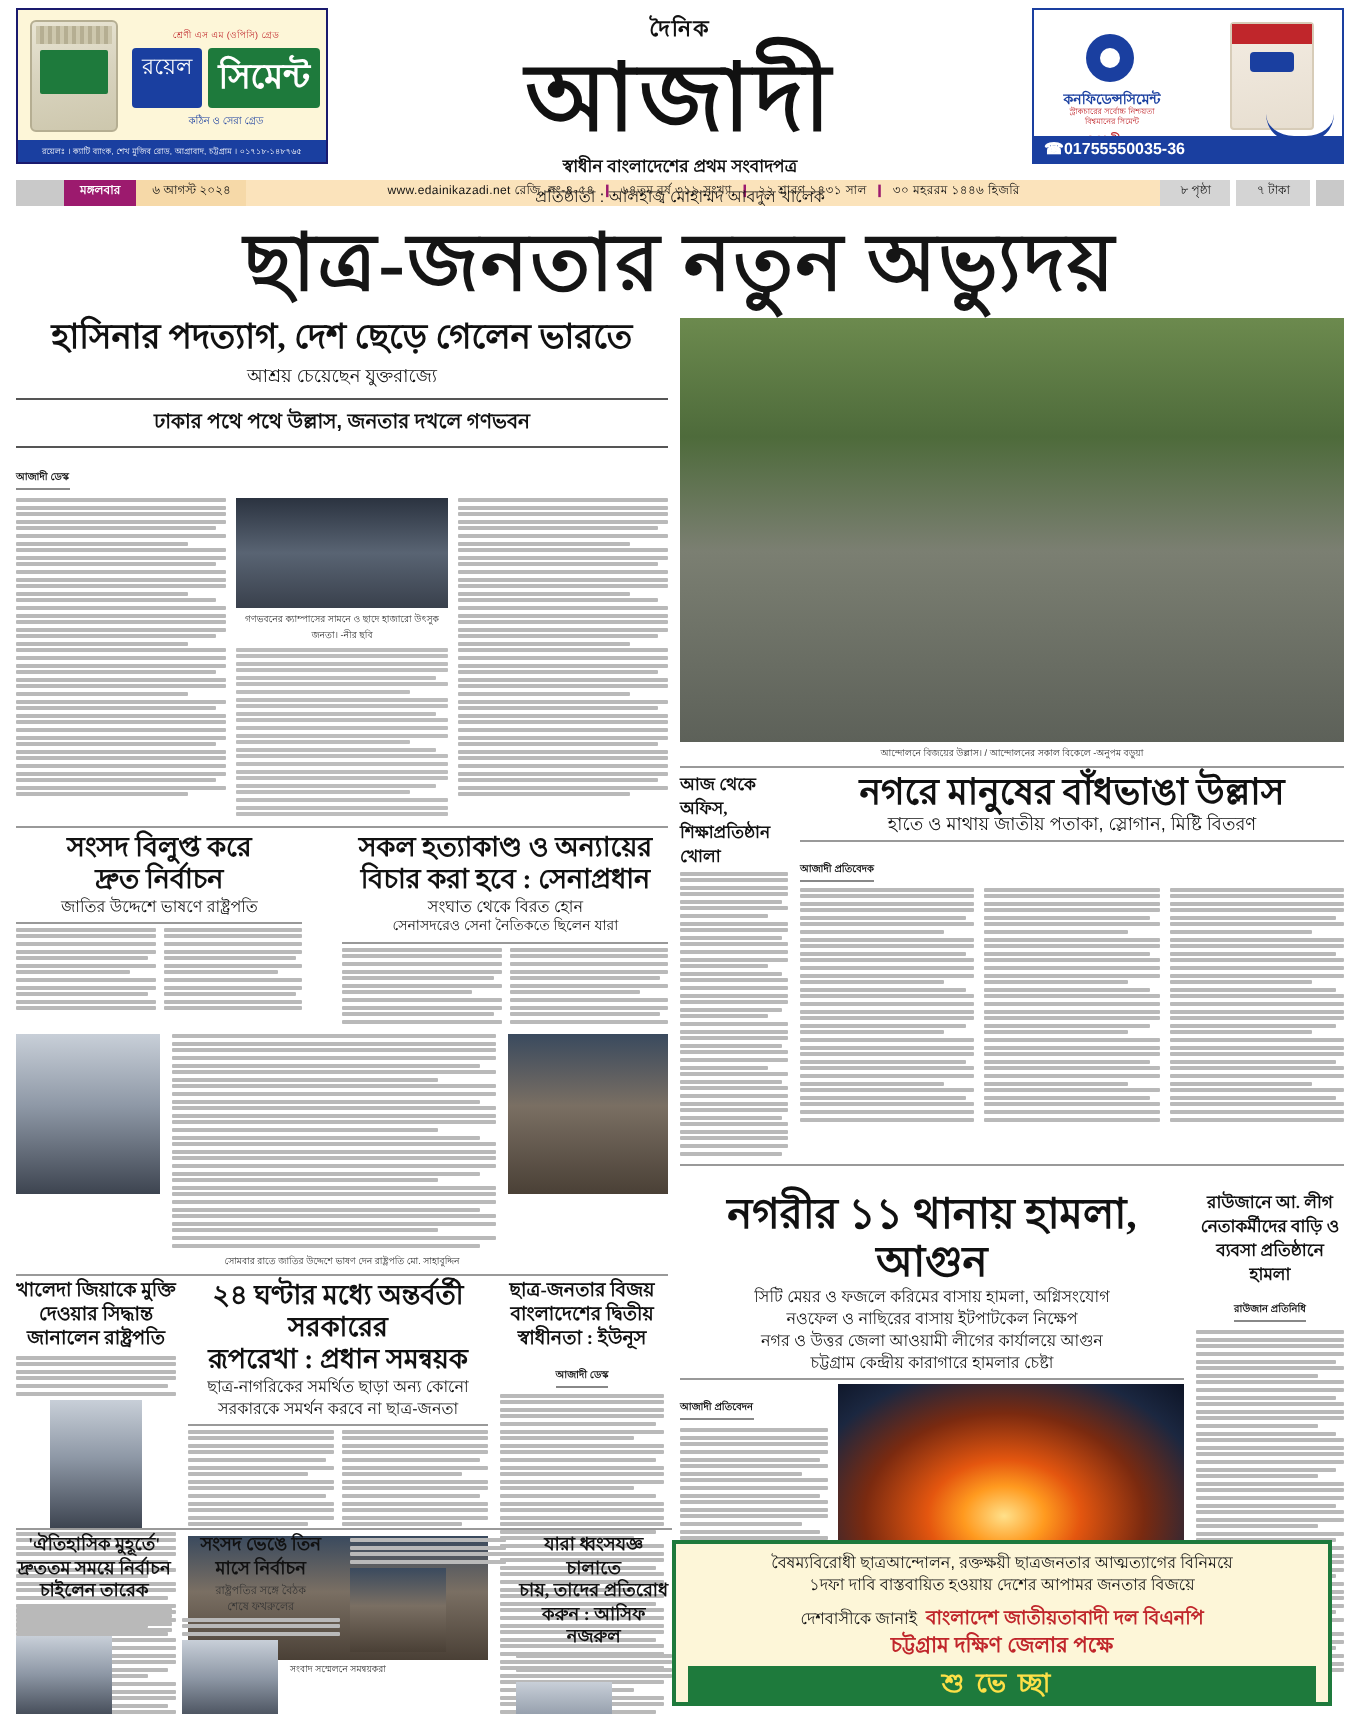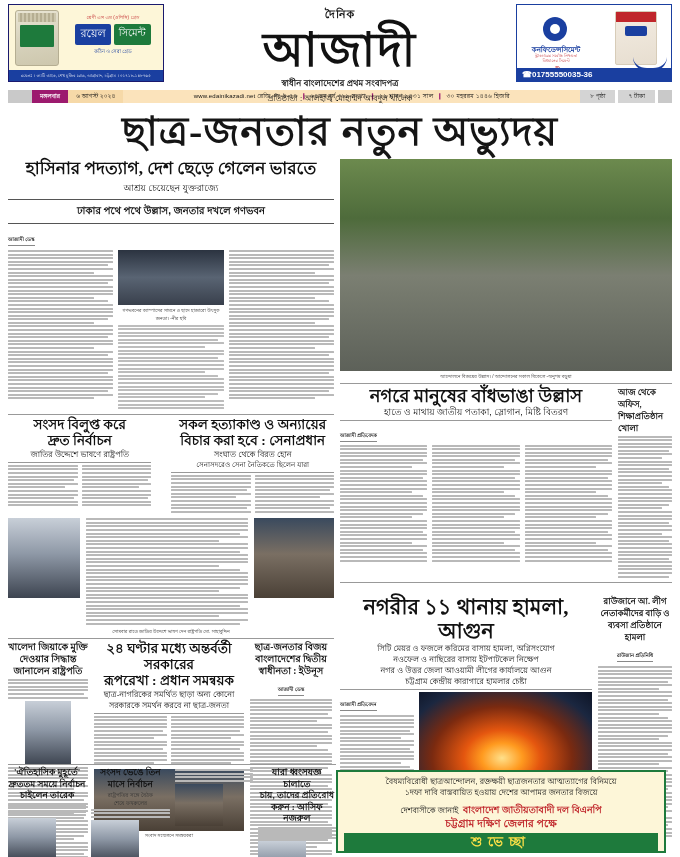--- a/index.html
+++ b/index.html
@@ -28,21 +28,21 @@
     background:#1e7a3c; border-radius:1px;
   }
   .ad-left .bag:after {
     content:""; position:absolute; left:2px; top:2px; right:2px; height:9px;
     background:repeating-linear-gradient(90deg,#cdc7ad 0 2px,#b5ae92 2px 4px);
   }
   .ad-left .brandline { position:absolute; left:58px; top:10px; right:4px; }
   .ad-left .tiny { font-size:4.5px; color:#c0262b; text-align:center; letter-spacing:.2px;}
   .ad-left .bigbrand { display:flex; justify-content:center; gap:3px; margin-top:2px; }
   .ad-left .bb1 { background:#1a3fa0; color:#fff; font-size:11px; padding:1px 5px; font-weight:normal; border-radius:2px;}
-  .ad-left .bb2 { background:#1e7a3c; color:#fff; font-size:10px; padding:1px 5px; font-weight:normal; border-radius:2px;}
+  .ad-left .bb2 { background:#1e7a3c; color:#fff; font-size:17px; padding:1px 5px; font-weight:bold; border-radius:2px;}
   .ad-left .sub2 { font-size:5px; color:#1a3fa0; text-align:center; margin-top:3px; }
   .ad-left .footline {
     position:absolute; left:0; right:0; bottom:0; height:11px; background:#1a3fa0;
     color:#fff; font-size:4px; text-align:center; line-height:11px; letter-spacing:.1px;
   }
 
   .nameplate { flex:1; text-align:center; position:relative; padding-top:2px; }
   .nameplate .kicker { font-size:11px; color:#111; font-weight:bold; letter-spacing:1px; }
   .nameplate .logo {
     font-size:47px; line-height:50px; font-weight:bold; color:#111;
@@ -639,20 +639,67 @@
     </div>
 
     <div class="col colR">
 
       <div class="photo crowd" style="height:212px;"></div>
       <div class="cap">আন্দোলনে বিজয়ের উল্লাস। / আন্দোলনের সকাল বিকেলে -অনুপম বড়ুয়া</div>
 
       <div class="rule-thin" style="margin-top:2px;"></div>
 
       <div style="display:flex; gap:6px; margin-top:2px;">
+        <div style="width:54px;">
+          <div class="hl3" style="text-align: left; font-size: 8.5px; white-space: pre-line;" white-space="pre-line">আজ থেকে অফিস,
+শিক্ষাপ্রতিষ্ঠান
+খোলা</div>
+          <div class="tx" style="margin-top:2px;">
+            <span></span>
+              <span></span>
+              <span></span>
+              <span></span>
+              <span></span>
+              <span></span>
+              <span></span>
+            <span></span>
+              <span></span>
+              <span></span>
+              <span></span>
+              <span></span>
+              <span></span>
+              <span></span>
+            <span></span>
+              <span></span>
+              <span></span>
+              <span></span>
+              <span></span>
+              <span></span>
+              <span></span>
+            <span></span>
+              <span></span>
+              <span></span>
+              <span></span>
+              <span></span>
+              <span></span>
+              <span></span>
+            <span></span>
+              <span></span>
+              <span></span>
+              <span></span>
+              <span></span>
+              <span></span>
+              <span></span>
+            <span></span>
+              <span></span>
+              <span></span>
+              <span></span>
+              <span></span>
+          </div>
+        </div>
         <div style="flex:1;">
           <div class="hl-mid">নগরে মানুষের বাঁধভাঙা উল্লাস</div>
           <div class="sub-s" style="font-size:9px;">হাতে ও মাথায় জাতীয় পতাকা, স্লোগান, মিষ্টি বিতরণ</div>
           <div class="rule-thin"></div>
           <div><span class="byline">আজাদী প্রতিবেদক</span></div>
           <div style="display:flex;gap:5px;margin-top:1px;">
             <div style="flex:1">
                 <div class="tx">
               <span></span>
                   <span></span>
@@ -756,67 +803,20 @@
                   <span></span>
                   <span></span>
                   <span></span>
               <span></span>
                   <span></span>
                   <span></span>
                   <span></span>
                   <span></span>
             </div>
               </div>
-          </div>
-        </div>
-        <div style="width:54px;">
-          <div class="hl3" style="text-align: left; font-size: 8.5px; white-space: pre-line;" white-space="pre-line">আজ থেকে অফিস,
-শিক্ষাপ্রতিষ্ঠান
-খোলা</div>
-          <div class="tx" style="margin-top:2px;">
-            <span></span>
-              <span></span>
-              <span></span>
-              <span></span>
-              <span></span>
-              <span></span>
-              <span></span>
-            <span></span>
-              <span></span>
-              <span></span>
-              <span></span>
-              <span></span>
-              <span></span>
-              <span></span>
-            <span></span>
-              <span></span>
-              <span></span>
-              <span></span>
-              <span></span>
-              <span></span>
-              <span></span>
-            <span></span>
-              <span></span>
-              <span></span>
-              <span></span>
-              <span></span>
-              <span></span>
-              <span></span>
-            <span></span>
-              <span></span>
-              <span></span>
-              <span></span>
-              <span></span>
-              <span></span>
-              <span></span>
-            <span></span>
-              <span></span>
-              <span></span>
-              <span></span>
-              <span></span>
           </div>
         </div>
       </div>
 
       <div class="rule-thin" style="margin-top:3px;"></div>
 
       <div style="display:flex; gap:6px; margin-top:12px;">
         <div style="flex:1;">
           <div class="hl-big">নগরীর ১১ থানায় হামলা, আগুন</div>
           <div class="sub-s">সিটি মেয়র ও ফজলে করিমের বাসায় হামলা, অগ্নিসংযোগ</div>

